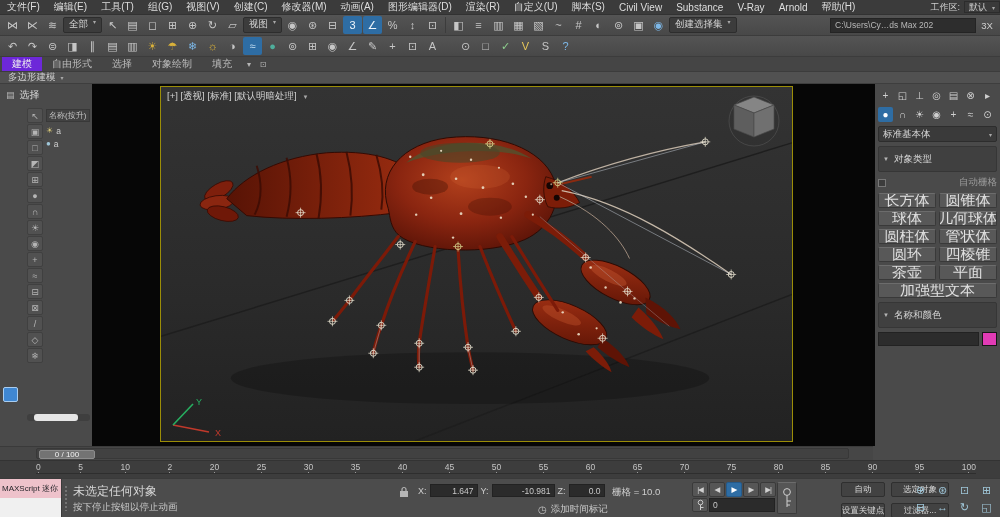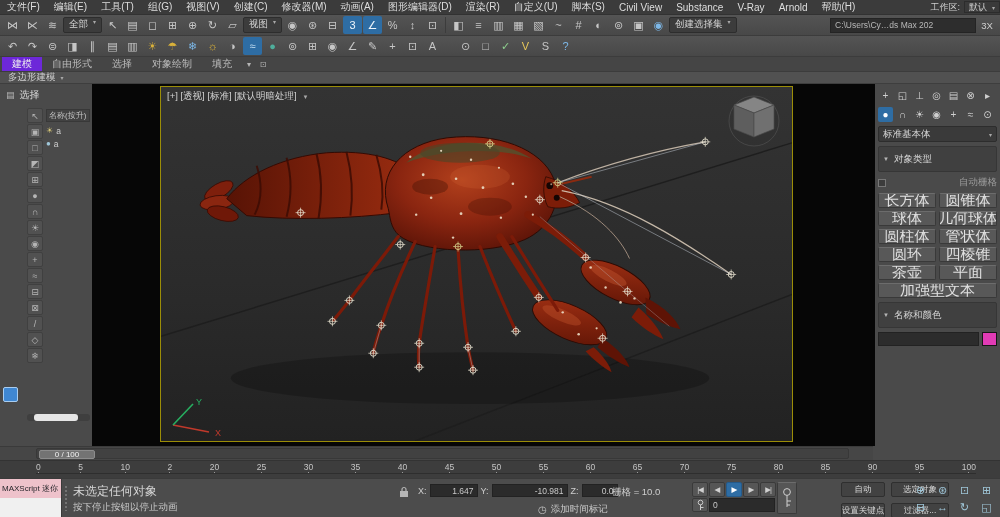--- a/index.html
+++ b/index.html
@@ -531,21 +531,21 @@
       <svg width="10" height="12">
           <rect x="1" y="5" width="8" height="6" fill="#b5b5b5"></rect>
           <path d="M3 5 V3.5 a2 2 0 0 1 4 0 V5" stroke="#b5b5b5" fill="none" stroke-width="1.2"></path>
         </svg>
     </div>
 
     <div class="coords">
       <span>X:</span>
       <div class="cfld" style="width:48px">1.647</div>
       <span>Y:</span>
-      <div class="cfld" style="width:76px">-10.981</div>
+      <div class="cfld" style="width:63px">-10.981</div>
       <span>Z:</span>
       <div class="cfld" style="width:36px">0.0</div>
     </div>
 
     <div class="gridlbl">栅格 = 10.0</div>
 
     <div class="timetag">
       <span class="clockg">◷</span>
       <span>添加时间标记</span>
     </div>

